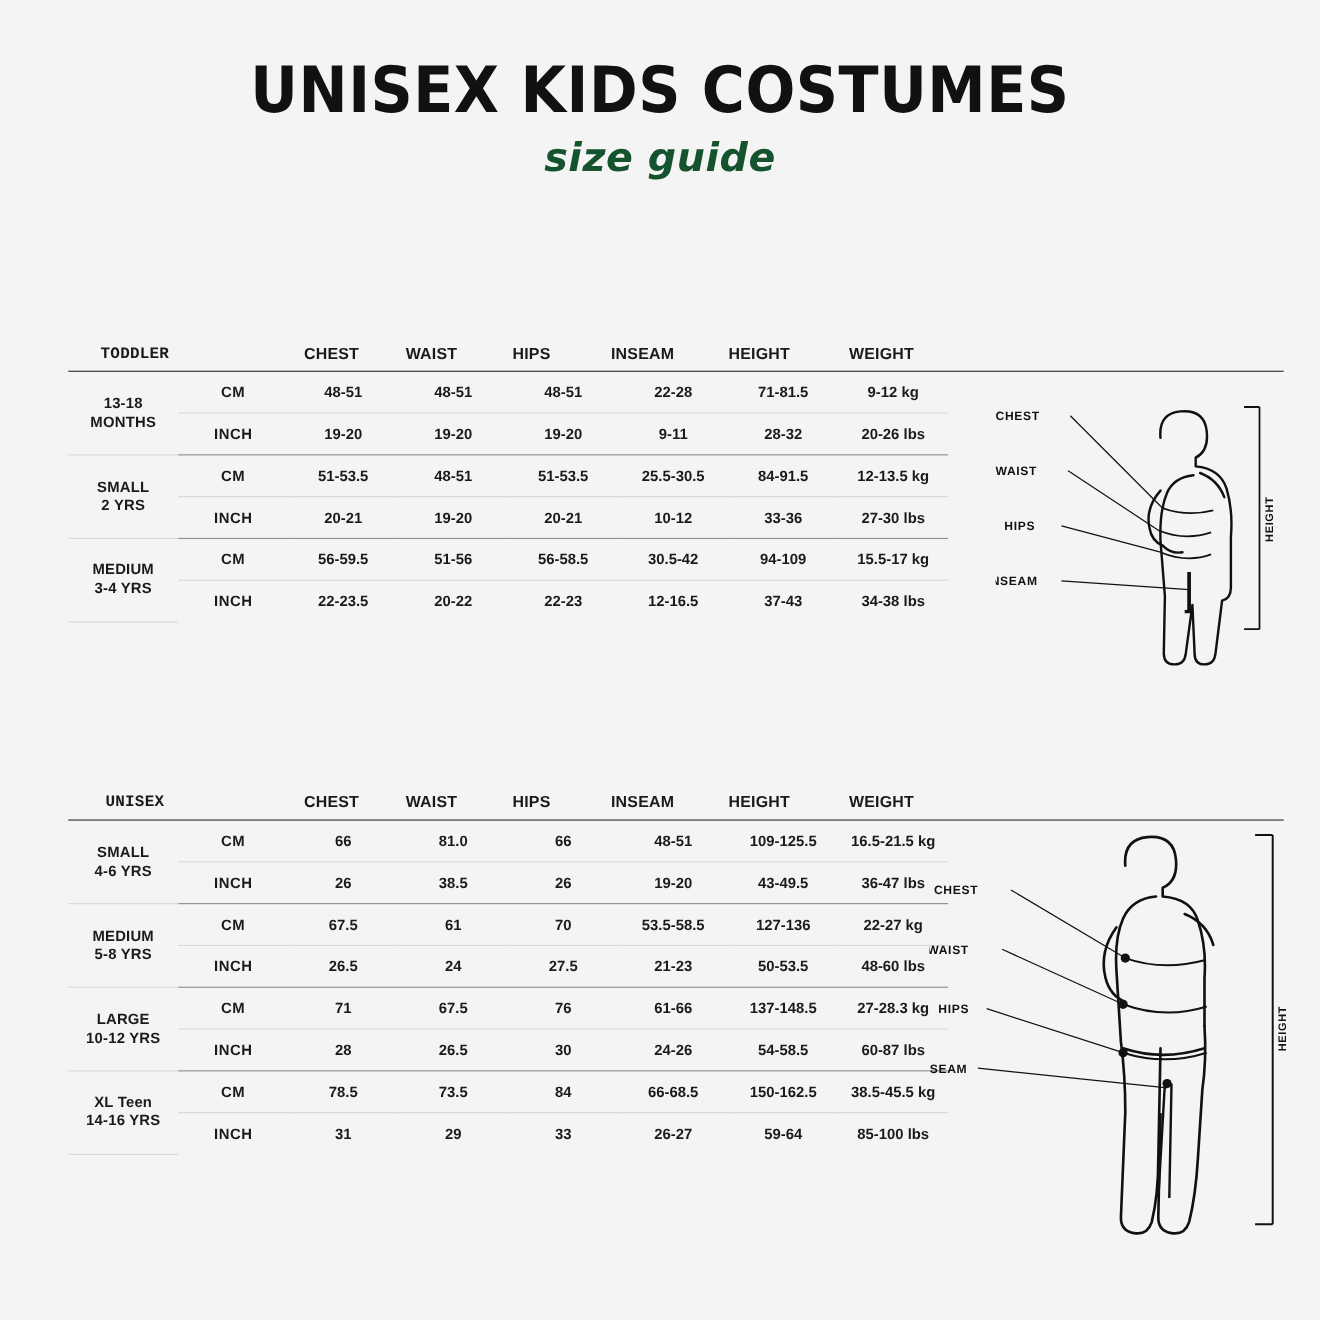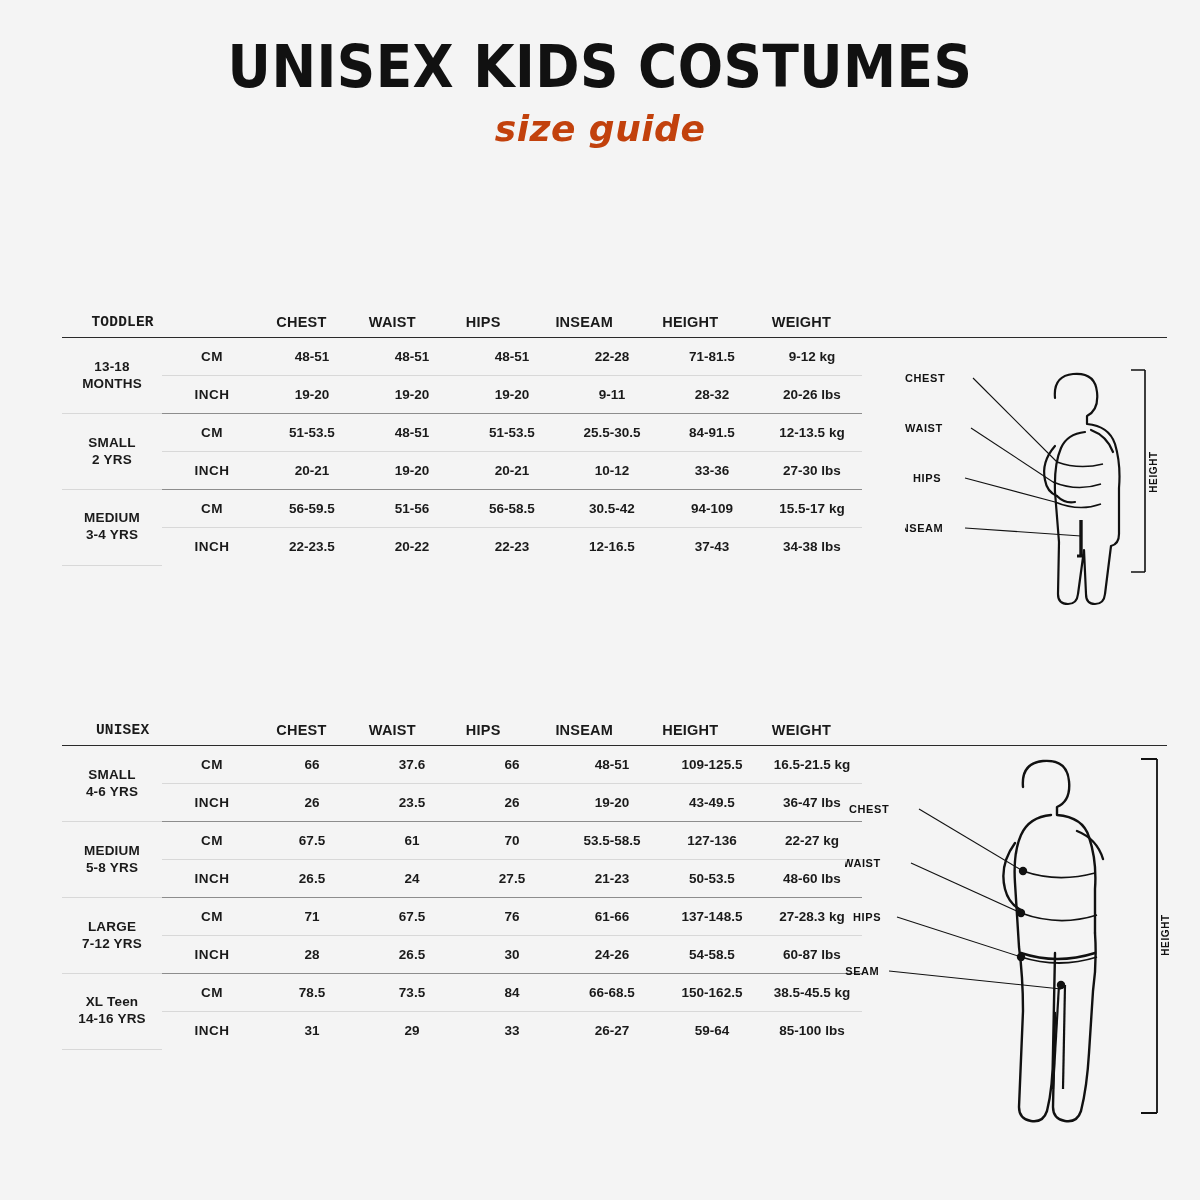--- a/index.html
+++ b/index.html
@@ -12,39 +12,39 @@
     background: #f4f4f4;
     font-family: "Liberation Sans", sans-serif;
     color: #1a1a1a;
     overflow: hidden;
     position: relative;
   }
 
   
   .header {
     text-align: center;
-    padding-top: 38px;
+    padding-top: 53px;
   }
   .title {
     font-family: "DejaVu Sans", sans-serif;
     font-weight: 700;
     font-size: 58px;
     letter-spacing: 0.5px;
     line-height: 1.0;
     margin: 0;
     transform: scaleX(0.92);
     color: #111;
   }
   .subtitle {
     font-family: "DejaVu Sans", sans-serif;
     font-weight: 700;
     font-style: italic;
     font-size: 36px;
     margin: 12px 0 0 0;
-    color: #c2410c;
+    color: #14532d;
     letter-spacing: 0.5px;
   }
 
   
   .block {
     position: absolute;
     left: 62px;
     width: 1105px;
   }
   #block-toddler { top: 290px; }
@@ -249,30 +249,30 @@
   <table class="sizetable">
     <tbody>
 
       <tr class="sep-light">
         <td class="cat" rowspan="2">
           <span>SMALL</span><br>
           <span>4-6 YRS</span>
         </td>
         <td class="unit">CM</td>
         <td>66</td>
-        <td>37.6</td>
+        <td>81.0</td>
         <td>66</td>
         <td>48-51</td>
         <td>109-125.5</td>
         <td class="weight">16.5-21.5 kg</td>
       </tr>
       <tr class="sep-strong">
         <td class="unit">INCH</td>
         <td>26</td>
-        <td>23.5</td>
+        <td>38.5</td>
         <td>26</td>
         <td>19-20</td>
         <td>43-49.5</td>
         <td class="weight">36-47 lbs</td>
       </tr>
 
       <tr class="sep-light">
         <td class="cat" rowspan="2">
           <span>MEDIUM</span><br>
           <span>5-8 YRS</span>
@@ -291,21 +291,21 @@
         <td>24</td>
         <td>27.5</td>
         <td>21-23</td>
         <td>50-53.5</td>
         <td class="weight">48-60 lbs</td>
       </tr>
 
       <tr class="sep-light">
         <td class="cat" rowspan="2">
           <span>LARGE</span><br>
-          <span>7-12 YRS</span>
+          <span>10-12 YRS</span>
         </td>
         <td class="unit">CM</td>
         <td>71</td>
         <td>67.5</td>
         <td>76</td>
         <td>61-66</td>
         <td>137-148.5</td>
         <td class="weight">27-28.3 kg</td>
       </tr>
       <tr class="sep-strong">

